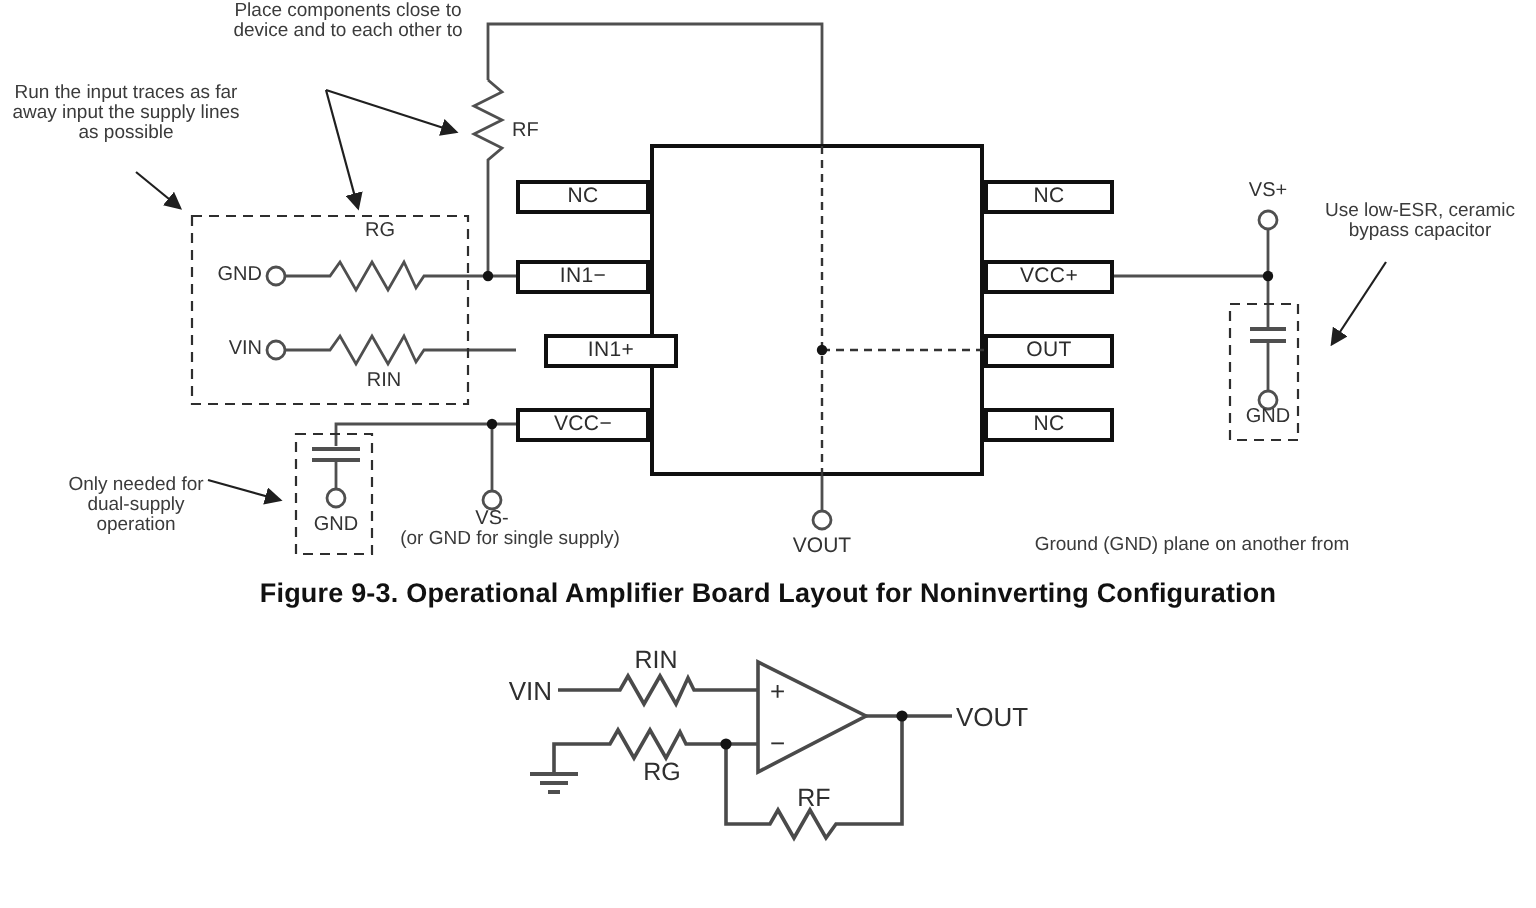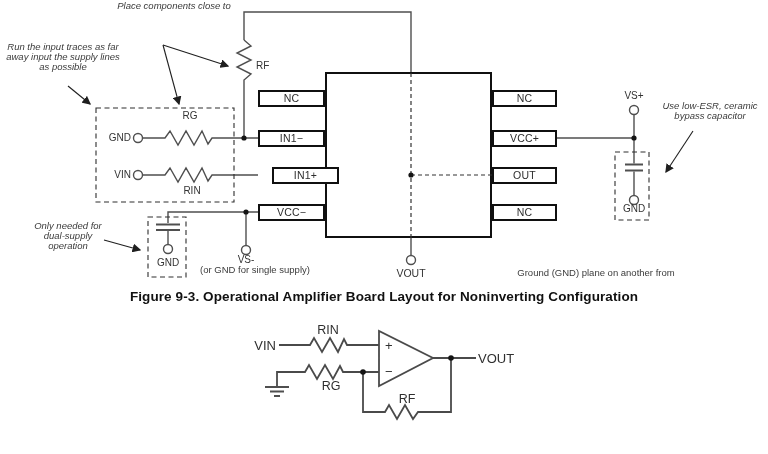--- a/index.html
+++ b/index.html
@@ -14,21 +14,21 @@
   }
   .pinbox{
     position:absolute;border:2px solid #101010;background:#fff;box-sizing:border-box;
     display:flex;align-items:center;justify-content:center;
     font-size:10.5px;color:#2d2d2d;z-index:1;letter-spacing:0.2px;
   }
   .t{position:absolute;white-space:nowrap;z-index:3;}
   .c{text-align:center;}
   .r{text-align:right;}
   .ann{font-size:9.5px;line-height:9.8px;color:#3b3b3b;}
-  .ann span{display:block;font-style:italic;}
+  .ann span{display:block;}
   .lbl{font-size:10px;color:#333;}
   .big{font-size:13px;color:#2f2f2f;}
   .med{font-size:12.5px;color:#2f2f2f;}
   .cap{
     font-weight:bold;font-size:13.5px;color:#111;text-align:center;
     width:768px;left:0;letter-spacing:0.1px;
   }
   .stroke{stroke:#4f4f4f;stroke-width:1.4;fill:none;}
   .sch{stroke:#4a4a4a;stroke-width:1.8;fill:none;}
   .plate{stroke:#4f4f4f;stroke-width:2;fill:none;}
@@ -119,27 +119,28 @@
     <line class="plate" x1="270" y1="391.5" x2="284" y2="391.5"></line>
     <line class="plate" x1="274" y1="396" x2="280" y2="396"></line>
     <polyline class="sch" points="363,372 363,412 385,412 389,405 397,419 405,405 413,419 418,412 451,412 451,358"></polyline>
     <line class="sch" x1="433" y1="358" x2="476" y2="358"></line>
     <circle class="dot" cx="363" cy="372" r="2.8"></circle>
     <circle class="dot" cx="451" cy="358" r="2.8"></circle>
   </svg>
 
   <div class="t ann c" style="left:100px;top:1px;width:148px">
     <span>Place components close to</span>
+    <span>device and to each other to</span>
   </div>
   <div class="t ann c" style="left:2px;top:42px;width:122px">
     <span>Run the input traces as far</span>
     <span>away input the supply lines</span>
     <span>as possible</span>
   </div>
-  <div class="t ann c" style="left:14px;top:221px;width:108px">
+  <div class="t ann c" style="left:14px;top:238px;width:108px">
     <span>Only needed for</span>
     <span>dual-supply</span>
     <span>operation</span>
   </div>
   <div class="t ann c" style="left:651px;top:101px;width:118px">
     <span>Use low-ESR, ceramic</span>
     <span>bypass capacitor</span>
   </div>
   <div class="t ann c" style="left:510px;top:268px;width:172px">Ground (GND) plane on another from</div>
 

